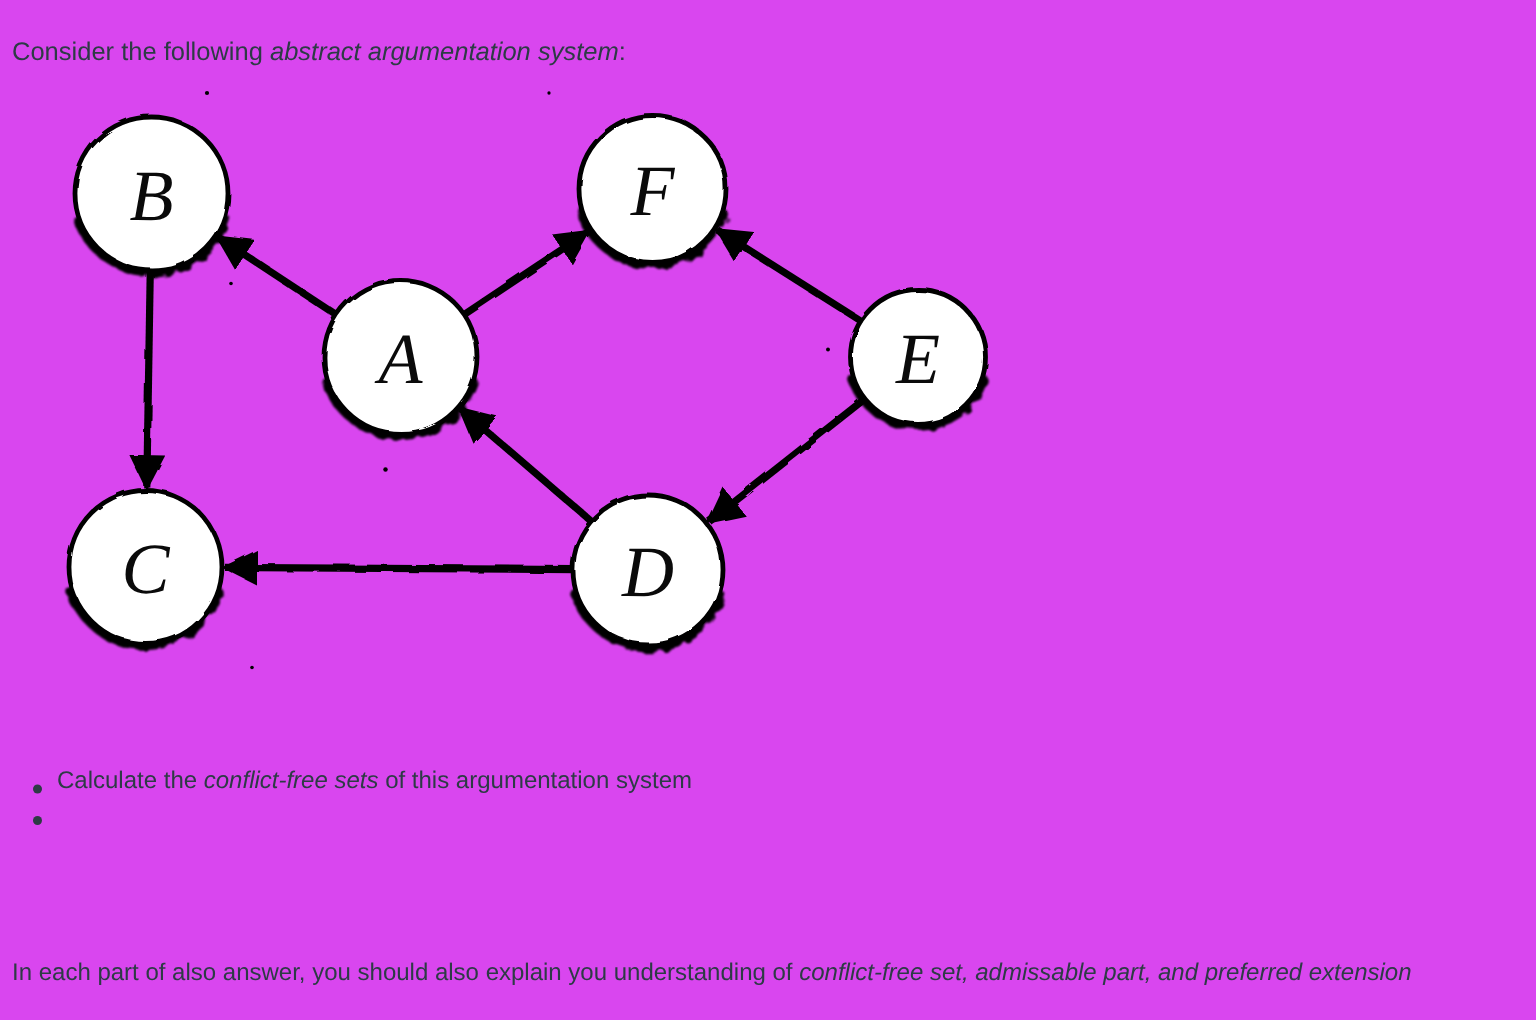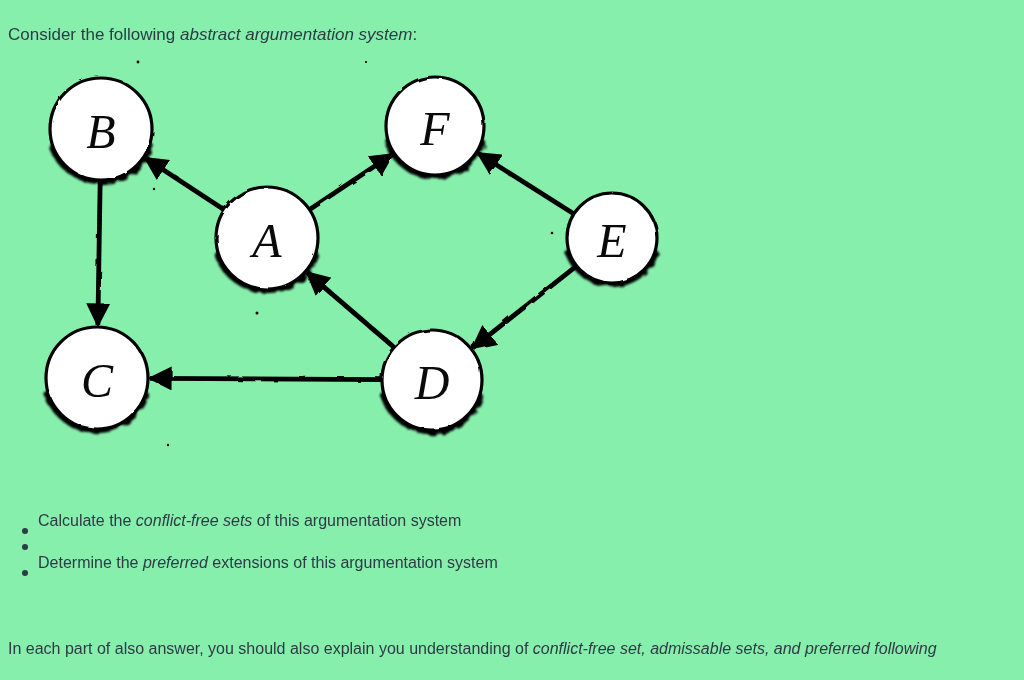--- a/index.html
+++ b/index.html
@@ -1,29 +1,29 @@
 <!DOCTYPE html>
 <html><head>
 <meta charset="utf-8">
 <style>
   html,body{margin:0;padding:0;background:#fff;}
   body{width:1024px;height:680px;overflow:hidden;
        font-family:"Liberation Sans",sans-serif;color:#2d3b45;}
-  .page{position:relative;width:1024px;height:680px;background:#86efac;}
+  .page{position:relative;width:1024px;height:680px;background:#d946ef;}
 
   .intro{position:absolute;left:8px;top:24px;margin:0;font-size:17px;line-height:22px;white-space:nowrap;}
   .intro em, .tasks em, .footer em{font-style:italic;}
 
   #graph{position:absolute;left:0;top:0;width:1024px;height:680px;}
   #graph text{font:italic 48px "Liberation Serif","DejaVu Serif",serif;fill:#0a0a0a;
               text-anchor:middle;dominant-baseline:central;}
 
   .tasks{position:absolute;left:16px;top:508px;margin:0;padding:0;list-style:none;
          font-size:16px;line-height:26px;}
-  .tasks li{display:flex;align-items:flex-end;}
+  .tasks li{display:flex;align-items:center;}
   .dot{flex:none;width:6px;height:6px;border-radius:50%;background:#2d3b45;margin:10px 10px 0 6px;}
 
   .footer{position:absolute;left:8px;top:638px;margin:0;font-size:16px;line-height:22px;white-space:nowrap;}
 </style>
 </head>
 <body>
 
 <div class="page">
 
   <p class="intro"><span>Consider the following </span><em>abstract argumentation system</em><span>:</span></p>
@@ -87,21 +87,17 @@
     </svg>
 
   <ul class="tasks">
     <li>
       <span class="dot"></span>
       <span class="txt"><span>Calculate the </span><em>conflict-free sets</em><span> of this argumentation system</span></span>
     </li>
     <li>
       <span class="dot"></span>
     </li>
-    <li>
-      <span class="dot"></span>
-      <span class="txt"><span>Determine the </span><em>preferred</em><span> extensions of this argumentation system</span></span>
-    </li>
   </ul>
 
-  <p class="footer"><span>In each part of also answer, you should also explain you understanding of </span><em>conflict-free set, admissable sets, and preferred following</em></p>
+  <p class="footer"><span>In each part of also answer, you should also explain you understanding of </span><em>conflict-free set, admissable part, and preferred extension</em></p>
 
 </div>
 
 </body></html>

